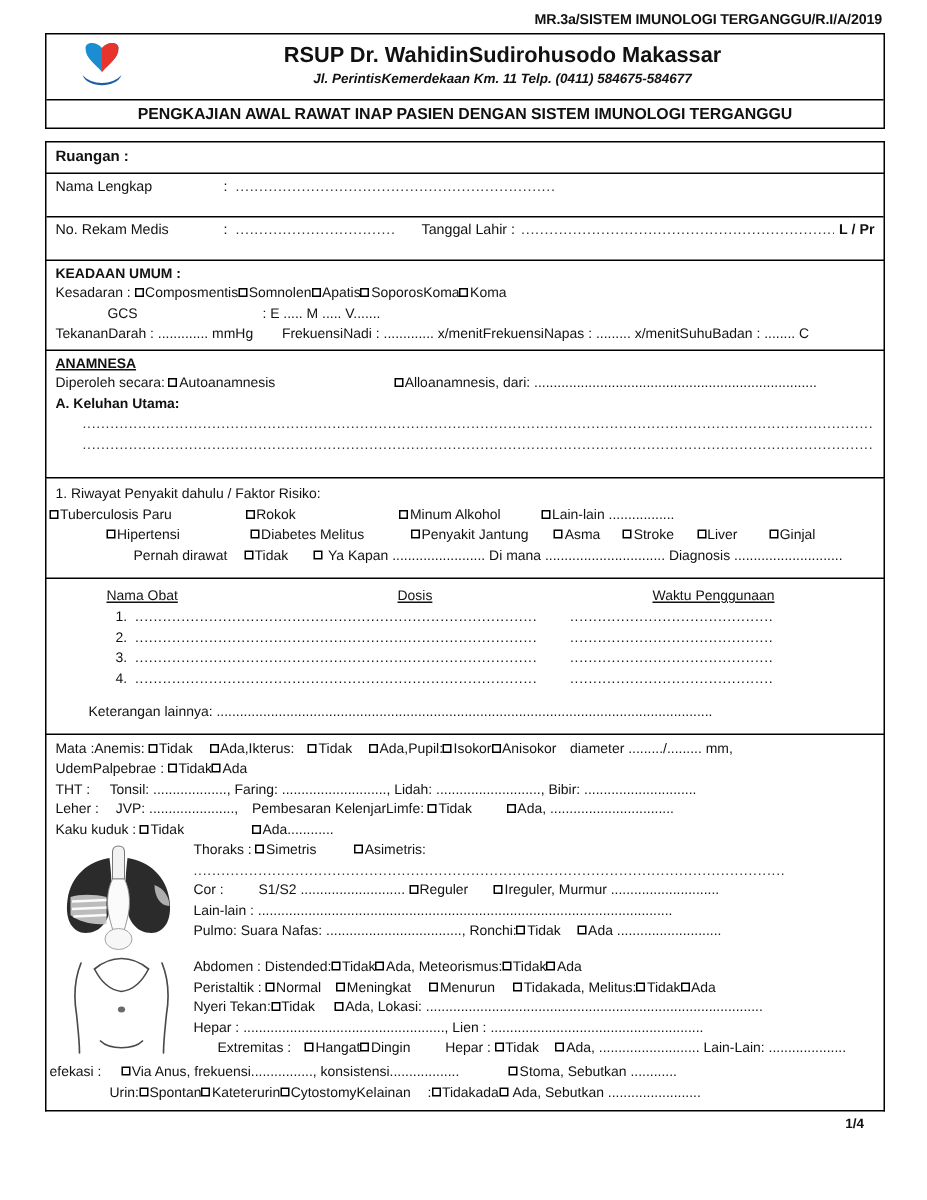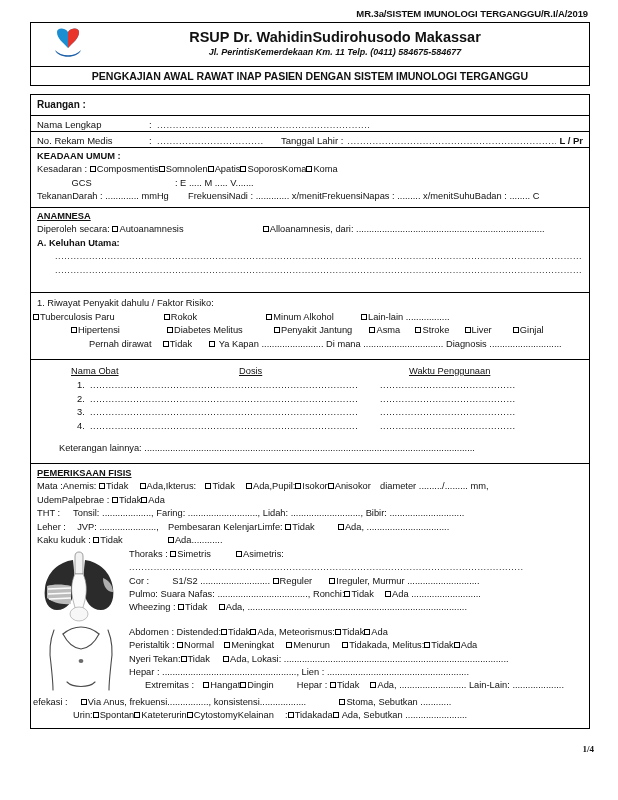--- a/index.html
+++ b/index.html
@@ -48,54 +48,54 @@
   .sect.first { border-top: 1.2px solid #000; margin-top: 8px; }
   .row-line { border-bottom: 1px solid #000; }
   .pad { padding: 2px 6px 3px 6px; }
 
   .t { font-size: 9.3px; line-height: 1.45; }
   .t b, .bold { font-weight: bold; }
   .u { text-decoration: underline; }
 
   .ruangan { font-size: 10px; font-weight: bold; padding: 4px 6px 5px 6px; }
 
-  .idline { display:flex; align-items:baseline; font-size: 9.5px; padding: 3px 6px 1px 6px; }
+  .idline { display:flex; align-items:baseline; font-size: 9.5px; padding: 3px 6px 14px 6px; }
   .idlabel { width: 112px; flex:0 0 112px; }
   .colon { width: 8px; flex:0 0 8px; }
   .dots { flex:1; overflow:hidden; white-space:nowrap; letter-spacing:0.5px; color:#333; }
   .inline-lbl { padding: 0 4px 0 6px; white-space:nowrap; }
   .lpr { font-weight:bold; padding-left:3px; white-space:nowrap; }
 
   .cb {
     display:inline-block; width:6px; height:6px;
     border:1px solid #000; background:#fff;
     margin: 0 1px 0 0; vertical-align: 0px;
   }
 
   .indent1 { padding-left: 18px; }
 
   
   .medhead { display:flex; font-size:9.3px; padding-left:34px; }
-  .medhead span:nth-child(1){ width:168px; }
+  .medhead span:nth-child(1){ width:194px; }
   .medhead span:nth-child(2){ width:170px; }
   .medrow { display:flex; font-size:9.3px; padding-left:40px; align-items:baseline; line-height:1.5; }
   .medrow .num { width:13px; flex:0 0 13px; }
   .medrow .d1 { width:290px; flex:0 0 290px; overflow:hidden; white-space:nowrap; letter-spacing:0.5px; }
   .medrow .d2 { flex:1; overflow:hidden; white-space:nowrap; letter-spacing:0.5px; }
 
   .dotline { overflow:hidden; white-space:nowrap; letter-spacing:0.5px; color:#333; }
 
   
   .fisis-flex { display:flex; }
   .figcol { width: 92px; flex:0 0 92px; position:relative; }
   .txtcol { flex:1; min-width:0; }
 
   svg { display:block; }
 
-  .pagenum { position:absolute; right: 24px; top: 744px; font-size: 9px; font-weight:bold;font-family:Liberation Serif, serif; }
+  .pagenum { position:absolute; right: 42px; top: 744px; font-size: 9px; font-weight:bold; }
 </style>
 </head>
 <body>
 
 <div class="page">
 
   <div class="doccode">MR.3a/SISTEM IMUNOLOGI TERGANGGU/R.I/A/2019</div>
 
   <div class="hdr-box">
     <div class="hdr-top">
@@ -260,21 +260,20 @@
       <div style="padding-left:22px">
         <span>Keterangan lainnya:</span>
         <span> ................................................................................................................................</span>
       </div>
       <div style="height:4px"></div>
     </div>
   </div>
 
   <div class="sect">
     <div class="pad t" style="padding-top:3px;padding-bottom:5px">
-      <div class="bold u">PEMERIKSAAN FISIS</div>
 
       <div>
         <span>Mata :Anemis:</span>
         <span class="cb"></span><span>Tidak</span>
         <span style="display:inline-block;width:6px"></span>
         <span class="cb"></span><span>Ada,Ikterus:</span>
         <span style="display:inline-block;width:4px"></span>
         <span class="cb"></span><span>Tidak</span>
         <span style="display:inline-block;width:6px"></span>
         <span class="cb"></span><span>Ada,Pupil:</span><span class="cb"></span><span>Isokor</span><span class="cb"></span><span>Anisokor</span>
@@ -351,33 +350,30 @@
             <span>Cor :</span>
             <span style="display:inline-block;width:18px"></span>
             <span>S1/S2</span>
             <span> ........................... </span>
             <span class="cb"></span><span>Reguler</span>
             <span style="display:inline-block;width:12px"></span>
             <span class="cb"></span><span>Ireguler, Murmur</span>
             <span> ............................</span>
           </div>
           <div>
+            <span>Lain-lain :</span>
+            <span>...........................................................................................................</span>
+          </div>
+          <div>
             <span>Pulmo:  Suara Nafas:</span>
             <span> ..................................., </span>
             <span>Ronchi:</span><span class="cb"></span><span>Tidak</span>
             <span style="display:inline-block;width:6px"></span>
             <span class="cb"></span><span>Ada</span>
             <span> ...........................</span>
-          </div>
-          <div>
-            <span>Wheezing :</span>
-            <span class="cb"></span><span>Tidak</span>
-            <span style="display:inline-block;width:6px"></span>
-            <span class="cb"></span><span>Ada,</span>
-            <span> .....................................................................................</span>
           </div>
         </div>
       </div>
 
       <div class="fisis-flex">
         <div class="figcol">
           <svg width="86" height="70" viewBox="0 0 86 70">
             <g fill="none" stroke="#4a4a4a" stroke-width="1.1" stroke-linecap="round">
               <path d="M17 4 C13 14 12 26 14 38 C15 48 16 56 16 64"></path>
               <path d="M71 4 C75 14 76 26 74 38 C73 48 72 56 72 64"></path>

